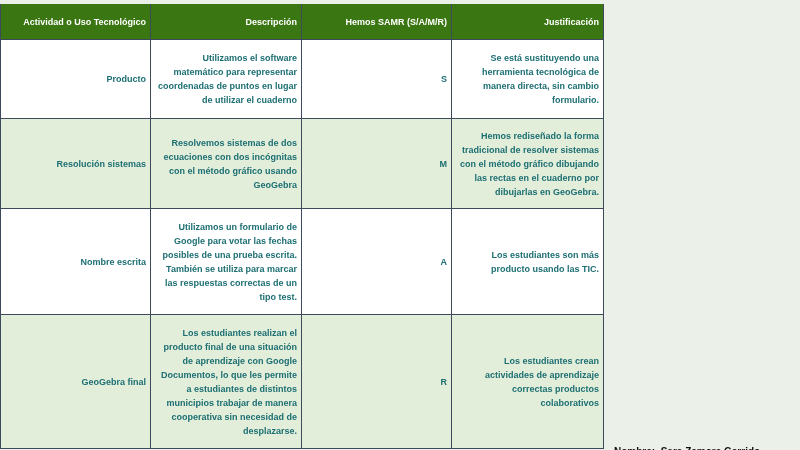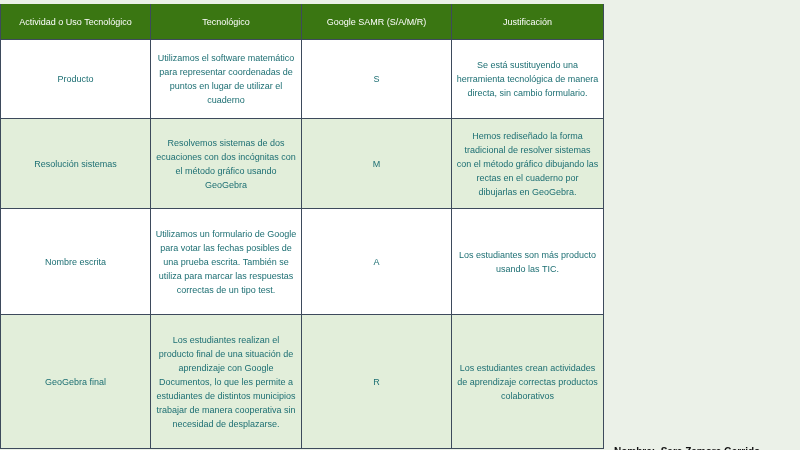--- a/index.html
+++ b/index.html
@@ -10,23 +10,23 @@
     position: relative;
   }
   .table {
     position: absolute; left: 0; top: 4px;
     width: 603px;
     border-collapse: collapse;
     table-layout: fixed;
   }
   .table th, .table td {
     border: 1px solid #3d4a5c;
-    text-align: center;
+    text-align: right;
     vertical-align: middle;
-    font-weight: normal;
+    font-weight: bold;
     font-size: 9px;
     line-height: 14px;
     padding: 0 4px;
   }
   .table th {
     background: #3a7612;
     color: #ffffff;
     height: 35px;
     border-top: none;
   }
@@ -50,22 +50,22 @@
 <table class="table">
   <colgroup>
     <col style="width:150px">
       <col style="width:151px">
       <col style="width:150px">
       <col style="width:152px">
   </colgroup>
   <thead>
     <tr>
       <th>Actividad o Uso Tecnológico</th>
-      <th>Tecnológico</th>
-      <th>Google SAMR (S/A/M/R)</th>
+      <th>Descripción</th>
+      <th>Hemos SAMR (S/A/M/R)</th>
       <th>Justificación</th>
     </tr>
   </thead>
   <tbody>
     <tr class="row-white r1">
       <td>Producto</td>
       <td>Utilizamos el software matemático para representar coordenadas de puntos en lugar de utilizar el cuaderno</td>
       <td>S</td>
       <td>Se está sustituyendo una herramienta tecnológica de manera directa, sin cambio formulario.</td>
     </tr>

